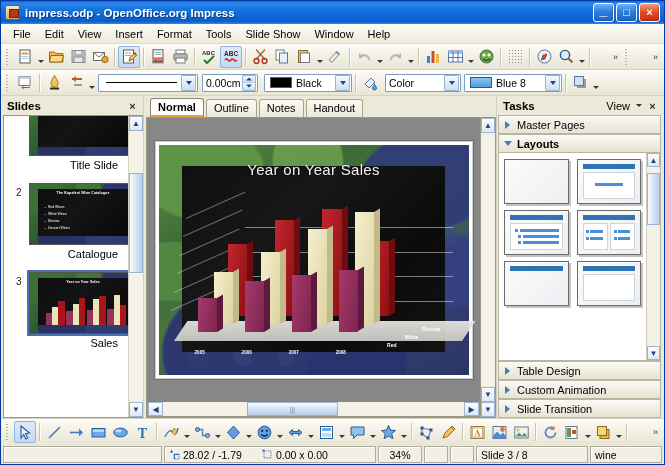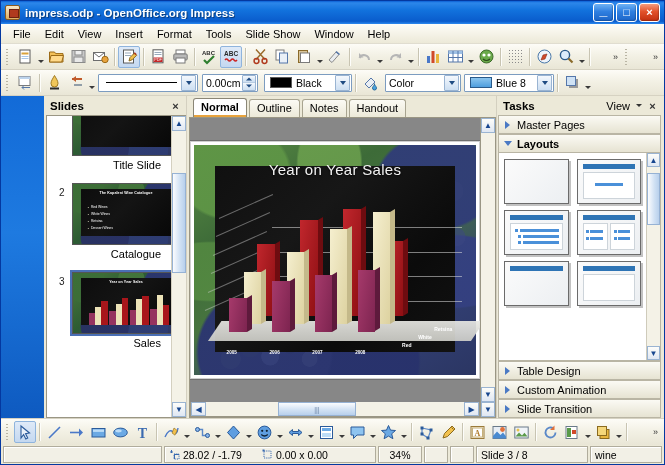--- a/index.html
+++ b/index.html
@@ -108,21 +108,21 @@
   .spin i:first-child { border-bottom:1px solid #b9cde3; }
   .spin i:before { content:""; position:absolute; left:50%; top:50%; transform:translate(-50%,-50%);
     border-left:3px solid transparent; border-right:3px solid transparent; }
   .spin i:first-child:before { border-bottom:3px solid #1f4b82; }
   .spin i:last-child:before { border-top:3px solid #1f4b82; }
   .swatch { width:22px; height:11px; border:1px solid #5a5a5a; margin:0 4px 0 2px; flex:0 0 22px; }
   .lineprev { flex:1; height:16px; display:flex; align-items:center; padding:0 4px; }
   .lineprev i { display:block; width:100%; height:1.5px; background:#000; }
 
   
-  .body { flex:1; display:flex; min-height:0; background:#ece9d8;margin-left:43px; }
+  .body { flex:1; display:flex; min-height:0; background:#ece9d8; }
 
   
   .slidespanel { width:143px; flex:0 0 143px; display:flex; flex-direction:column;
     background:#ece9d8; border-right:1px solid #d4d0c0; }
   .panel-head { height:19px; display:flex; align-items:center; padding:0 4px 0 6px;
     font-weight:bold; font-size:11.5px; color:#000; background:#ece9d8; }
   .panel-head .title { flex:1; }
   .xclose { width:13px; height:13px; display:flex; align-items:center; justify-content:center;
     font-size:11px; color:#333; font-weight:bold; cursor:default; }
   .slides-scrollarea { flex:1; display:flex; background:#fff; border:1px solid #9a9684;
@@ -593,21 +593,21 @@
           <path d="M3 10l6-6 4 4-6 6z" fill="#e9eef4" stroke="#5577aa"></path>
           <path d="M12 10c1.5 2 2.5 3 2.5 4a2 2 0 0 1-4 0c0-1 1-2 2.5-4z" fill="#4aa3e0" stroke="#2a6a9a"></path>
         </svg>
     </span>
 
     <span class="combo" style="width:76px; margin:0 3px 0 4px;">
       <span class="txt">Color</span>
       <span class="dd"></span>
     </span>
 
-    <span class="combo" style="width:90px;align-items:center;">
+    <span class="combo" style="width:98px;align-items:center;">
       <span class="swatch" style="background:linear-gradient(#8cc6ee,#4f9ede); border-color:#2a5a8a;"></span>
       <span class="txt">Blue 8</span>
       <span class="dd"></span>
     </span>
 
     <span class="tsep"></span>
 
     <span class="tbtn">
       <svg class="ico" viewBox="0 0 17 17">
           <rect x="5" y="5" width="9" height="9" fill="#9a9a9a"></rect>

